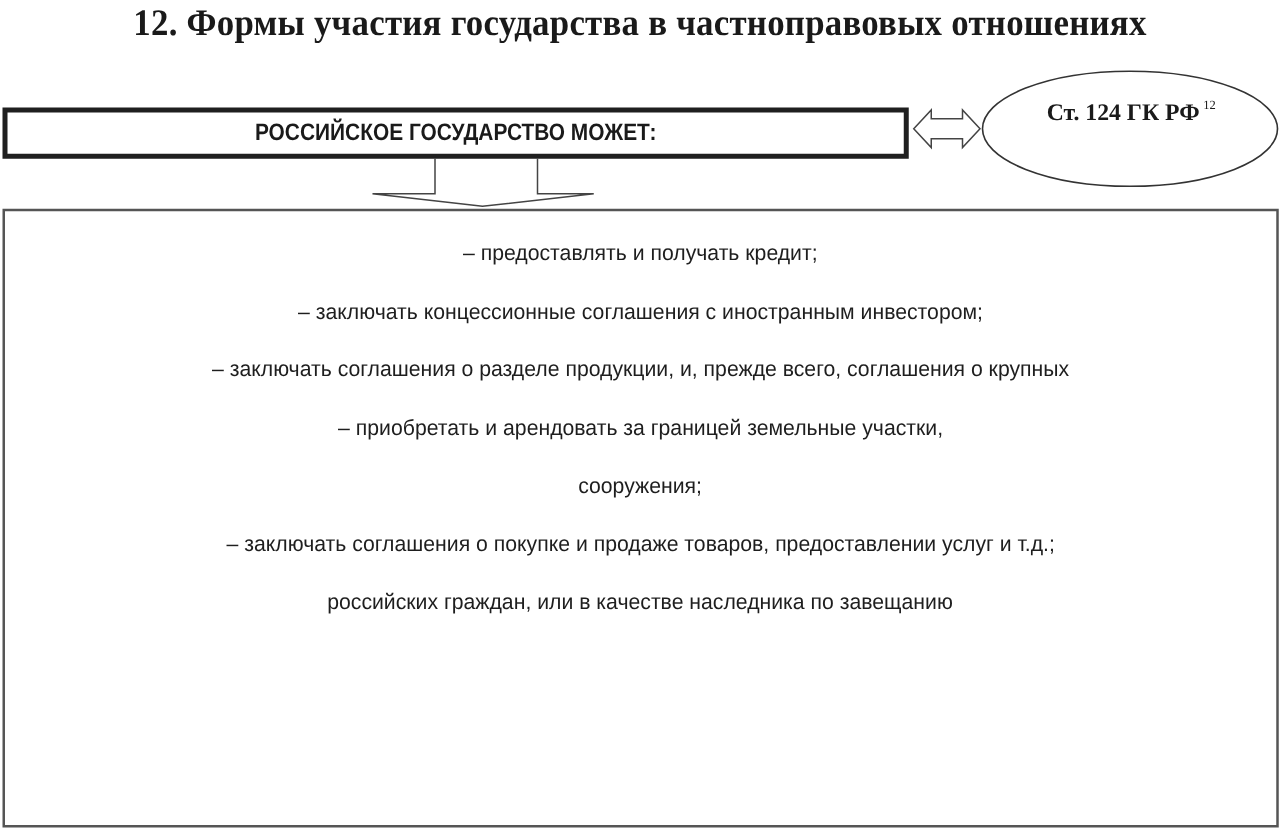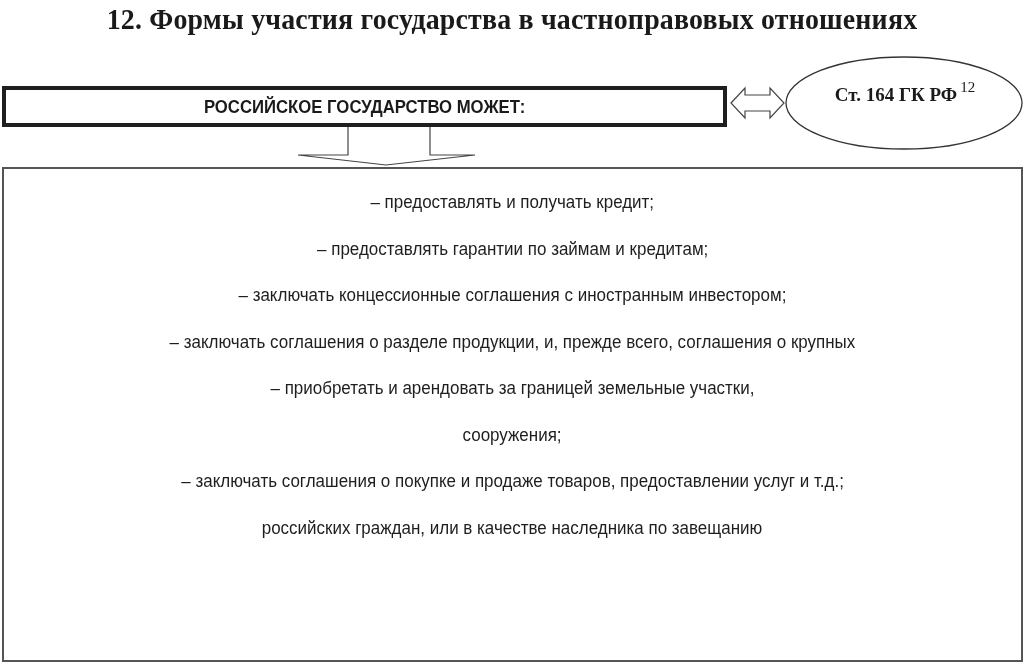--- a/index.html
+++ b/index.html
@@ -19,21 +19,21 @@
     font-family: "Liberation Sans", "DejaVu Sans", sans-serif;
     font-weight: bold; font-size: 19px; color: #1a1a1a;
     transform: scaleX(0.88);
   }
   svg.shapes { position: absolute; left: 0; top: 0; }
   .ellipse-label {
     position: absolute; left: 810px; top: 79px; width: 190px; text-align: center;
     font-family: "Liberation Serif", "DejaVu Serif", serif;
     font-weight: bold; font-size: 19px; color: #1a1a1a;
   }
-  .ellipse-label sup { font-size: 15px; font-weight: normal; vertical-align: 9px; margin-left: 3px; }
+  .ellipse-label sup { font-size: 10px; font-weight: normal; vertical-align: 9px; margin-left: 3px; }
   .main-box {
     position: absolute; left: 2px; top: 167px; width: 1017px; height: 491px;
     border: 2px solid #555; background: #fff;
   }
   .items {
     position: absolute; left: 0; top: 4px; width: 100%;
     font-family: "Liberation Sans", "DejaVu Sans", sans-serif;
     font-size: 17.5px; color: #1e1e1e; text-align: center;
   }
   .line { height: 34.5px; line-height: 34.5px; white-space: nowrap; margin-top: 12px; }
@@ -51,27 +51,26 @@
   <ellipse cx="904" cy="103" rx="118" ry="46" fill="#fff" stroke="#333" stroke-width="1.3"></ellipse>
 
   <path d="M348,126 L348,155 L298,155 L386,165 L475,155 L430,155 L430,126" fill="#fff" stroke="#444" stroke-width="1.2"></path>
 </svg>
 
 <div class="header-box">
   <span class="header-text">РОССИЙСКОЕ ГОСУДАРСТВО МОЖЕТ:</span>
 </div>
 
 <div class="ellipse-label">
-  <span>Ст. 164 ГК РФ</span><sup>12</sup>
+  <span>Ст. 124 ГК РФ</span><sup>12</sup>
 </div>
 
 <div class="main-box">
   <div class="items">
     <div class="line"><span>– предоставлять и получать кредит;</span></div>
-    <div class="line"><span>– предоставлять гарантии по займам и кредитам;</span></div>
     <div class="line"><span>– заключать концессионные соглашения с иностранным инвестором;</span></div>
     <div class="line"><span>– заключать соглашения о разделе продукции, и, прежде всего, соглашения о крупных</span></div>
     <div class="line"><span>– приобретать и арендовать за границей земельные участки,</span></div>
     <div class="line"><span>сооружения;</span></div>
     <div class="line"><span>– заключать соглашения о покупке и продаже товаров, предоставлении услуг и т.д.;</span></div>
     <div class="line"><span>российских граждан, или в качестве наследника по завещанию</span></div>
   </div>
 </div>
 
 </body></html>

